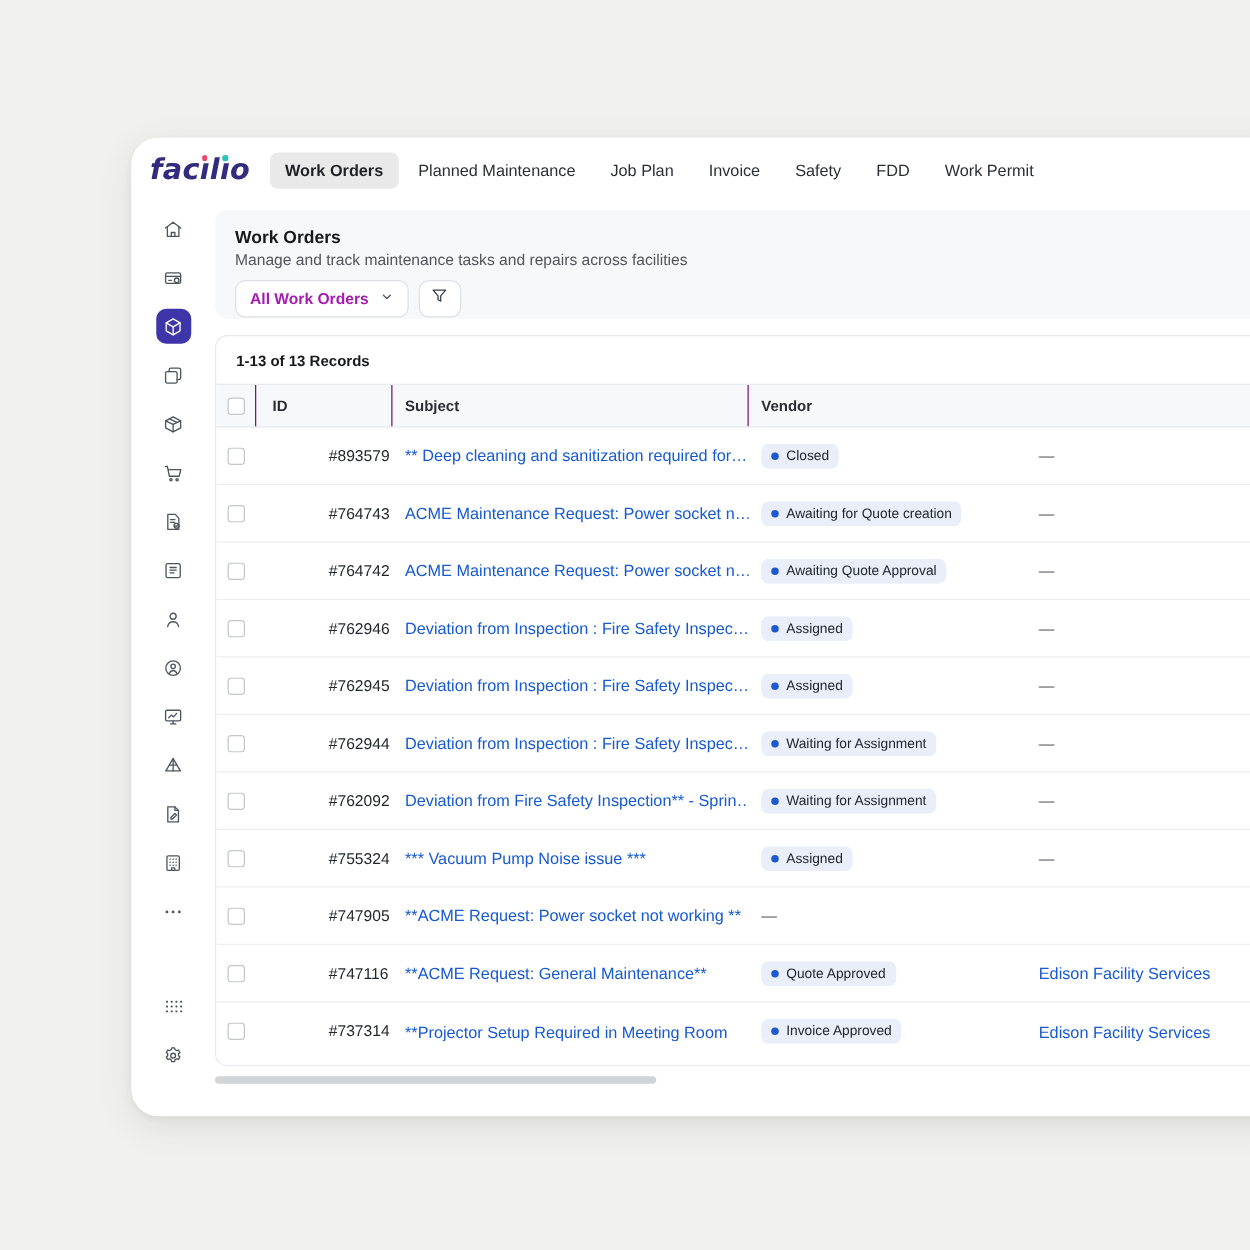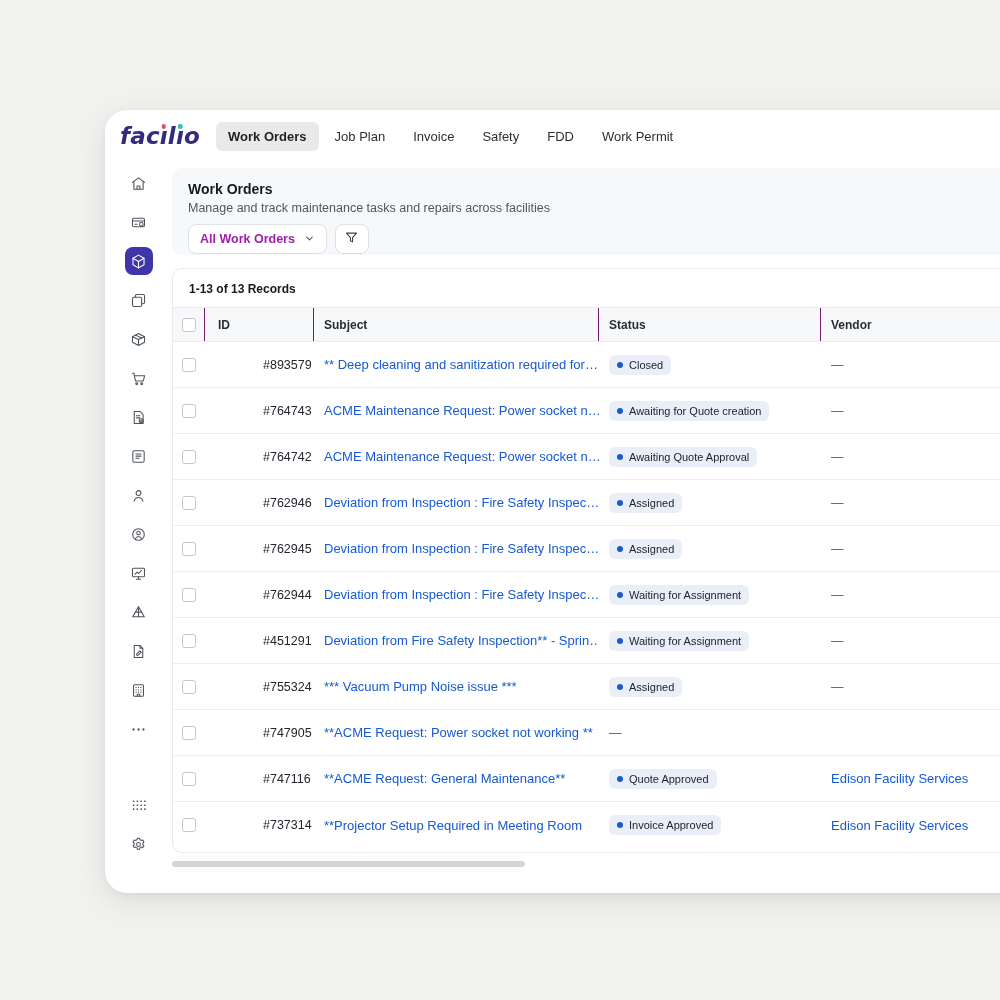--- a/index.html
+++ b/index.html
@@ -119,20 +119,21 @@
   <div class="topnav">
     <div class="logo">
       <span>fac</span>
         <span class="li"><i class="dot d1" style="background: rgb(232, 72, 110);"></i><span>ı</span></span>
         <span>l</span>
         <span class="li"><i class="dot d2" style="background: rgb(47, 194, 189);"></i><span>ı</span></span>
         <span>o</span>
     </div>
     <div class="tabs">
         <div class="tab active">Work Orders</div>
+        <div class="tab">Planned Maintenance</div>
         <div class="tab">Job Plan</div>
         <div class="tab">Invoice</div>
         <div class="tab">Safety</div>
         <div class="tab">FDD</div>
         <div class="tab">Work Permit</div>
       </div>
   </div>
 
   <div class="sidebar">
       <div class="side-item">
@@ -323,21 +324,20 @@
     </div>
 
     <div class="table-panel">
       <div class="records-summary">1-13 of 13 Records</div>
       <div class="thead">
         <div class="th col-cb">
             <span class="cb"></span>
           </div>
         <div class="th col-id">ID</div>
         <div class="th col-subject">Subject</div>
-        <div class="th col-status">Status</div>
         <div class="th col-vendor">Vendor</div>
       </div>
       <div id="tbody">
           <div class="trow">
             <div class="td col-cb">
               <span class="cb"></span>
             </div>
             <div class="td col-id">
               <span class="id-text">#893579</span>
             </div>
@@ -452,21 +452,21 @@
             </div>
             <div class="td col-vendor">
               <span class="dash">—</span>
             </div>
           </div>
           <div class="trow">
             <div class="td col-cb">
               <span class="cb"></span>
             </div>
             <div class="td col-id">
-              <span class="id-text">#451291</span>
+              <span class="id-text">#762092</span>
             </div>
             <div class="td col-subject">
               <span class="link">Deviation from Fire Safety Inspection** - Sprin…</span>
             </div>
             <div class="td col-status">
               <span class="badge">
                 <span class="d"></span>
                 <span class="t">Waiting for Assignment</span>
               </span>
             </div>

